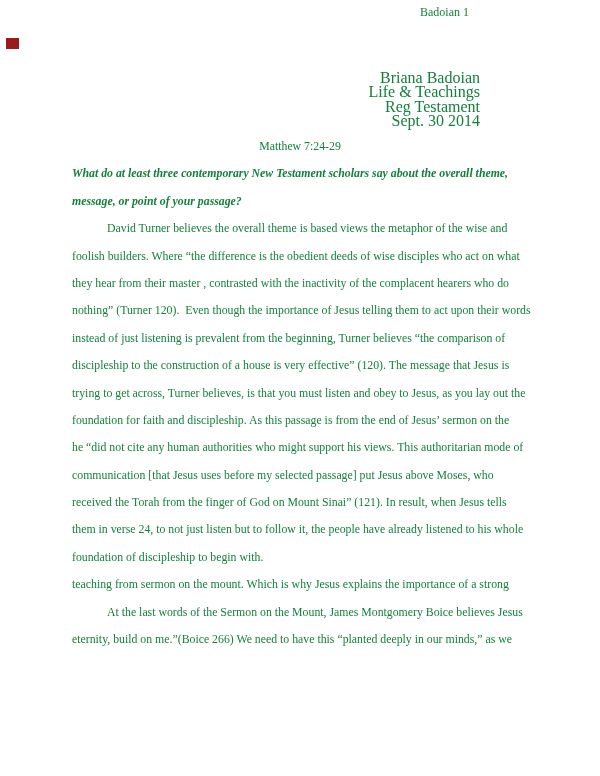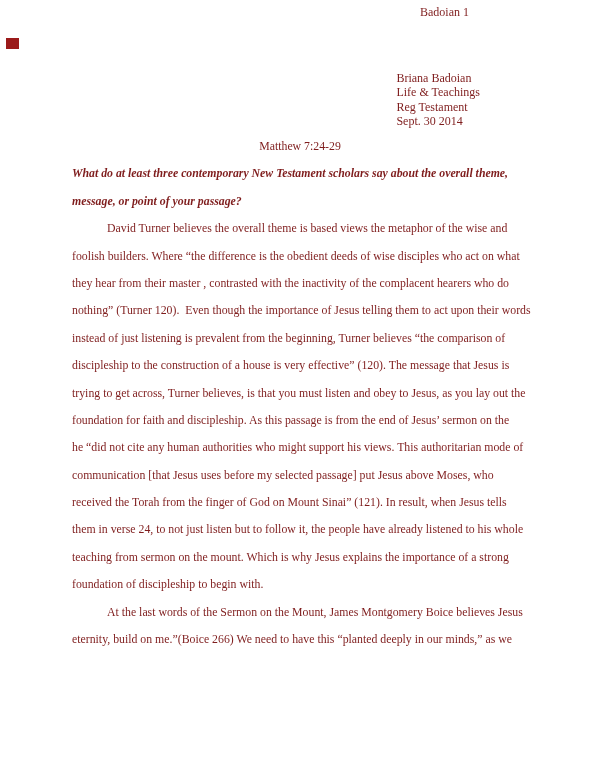--- a/index.html
+++ b/index.html
@@ -7,21 +7,21 @@
     padding: 0;
     background: #ffffff;
   }
   .page {
     position: relative;
     width: 552px;
     height: 776px;
     background: #ffffff;
     overflow: hidden;
     font-family: "Liberation Serif", "DejaVu Serif", serif;
-    color: #7f1d1d;
+    color: #15803d;
   }
   .red-mark {
     position: absolute;
     left: 6px;
     top: 38px;
     width: 13px;
     height: 11px;
     background: #9b1a1a;
   }
   .running-header {
@@ -29,22 +29,22 @@
     top: 5px;
     right: 83px;
     font-size: 12px;
     line-height: 14px;
     text-align: right;
   }
   .byline {
     position: absolute;
     top: 71px;
     right: 72px;
-    text-align: left;
-    font-size: 12px;
+    text-align: right;
+    font-size: 16px;
     line-height: 14.4px;
   }
   .flow {
     position: absolute;
     left: 72px;
     top: 133px;
     width: 456px;
     font-size: 11.8px;
     line-height: 27.4px;
   }
@@ -91,20 +91,20 @@
         <div class="line body">they hear from their master , contrasted with the inactivity of the complacent hearers who do</div>
         <div class="line body">nothing” (Turner 120).  Even though the importance of Jesus telling them to act upon their words</div>
         <div class="line body">instead of just listening is prevalent from the beginning, Turner believes “the comparison of</div>
         <div class="line body">discipleship to the construction of a house is very effective” (120). The message that Jesus is</div>
         <div class="line body">trying to get across, Turner believes, is that you must listen and obey to Jesus, as you lay out the</div>
         <div class="line body">foundation for faith and discipleship. As this passage is from the end of Jesus’ sermon on the</div>
         <div class="line body">he “did not cite any human authorities who might support his views. This authoritarian mode of</div>
         <div class="line body">communication [that Jesus uses before my selected passage] put Jesus above Moses, who</div>
         <div class="line body">received the Torah from the finger of God on Mount Sinai” (121). In result, when Jesus tells</div>
         <div class="line body">them in verse 24, to not just listen but to follow it, the people have already listened to his whole</div>
+        <div class="line body">foundation of discipleship to begin with.</div>
         <div class="line body">teaching from sermon on the mount. Which is why Jesus explains the importance of a strong</div>
-        <div class="line body">foundation of discipleship to begin with.</div>
         <div class="line body indent">At the last words of the Sermon on the Mount, James Montgomery Boice believes Jesus</div>
         <div class="line body">eternity, build on me.”(Boice 266) We need to have this “planted deeply in our minds,” as we</div>
       </div>
   </div>
 
 </div>
 
 </body></html>

